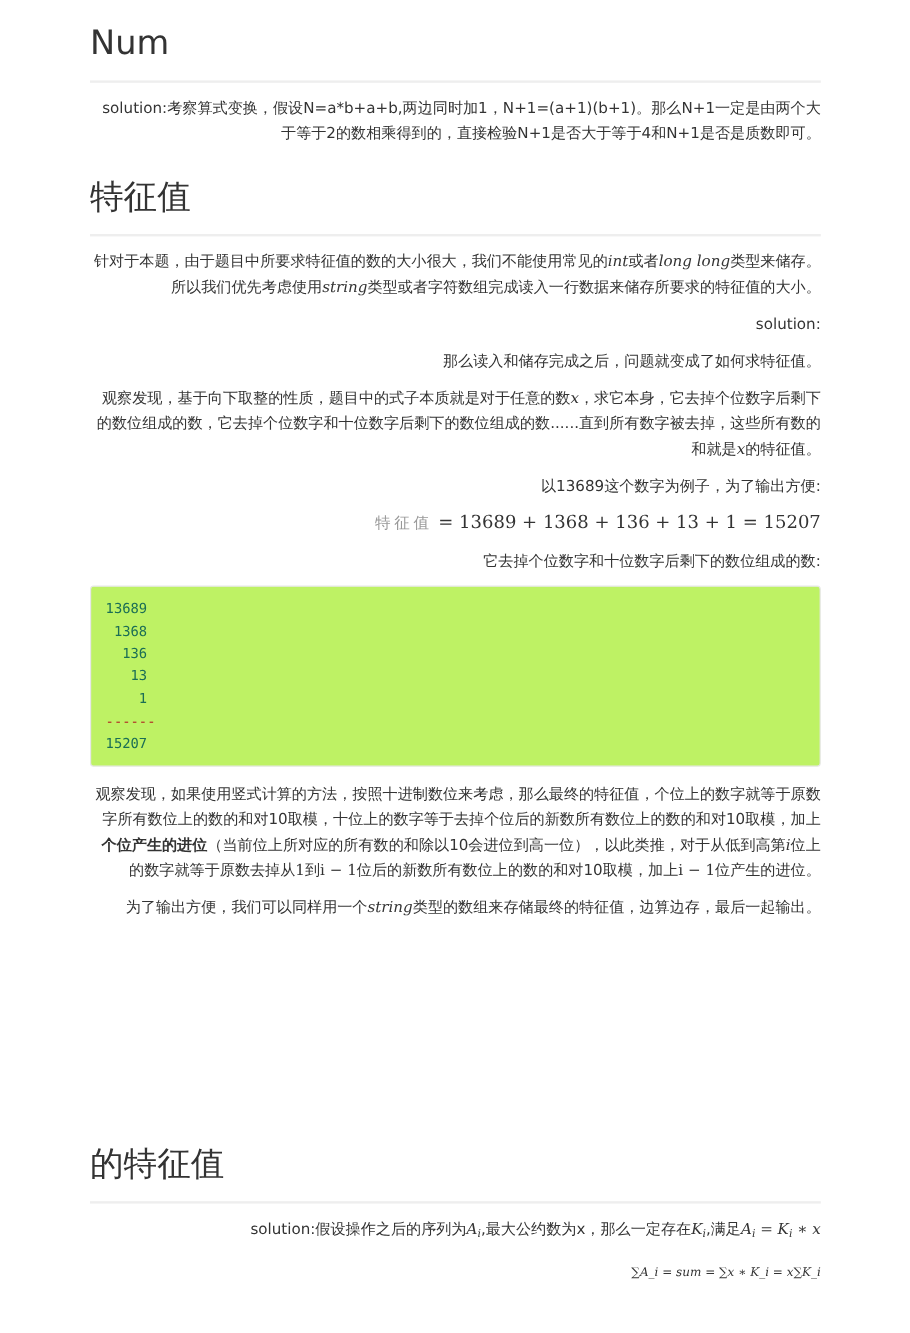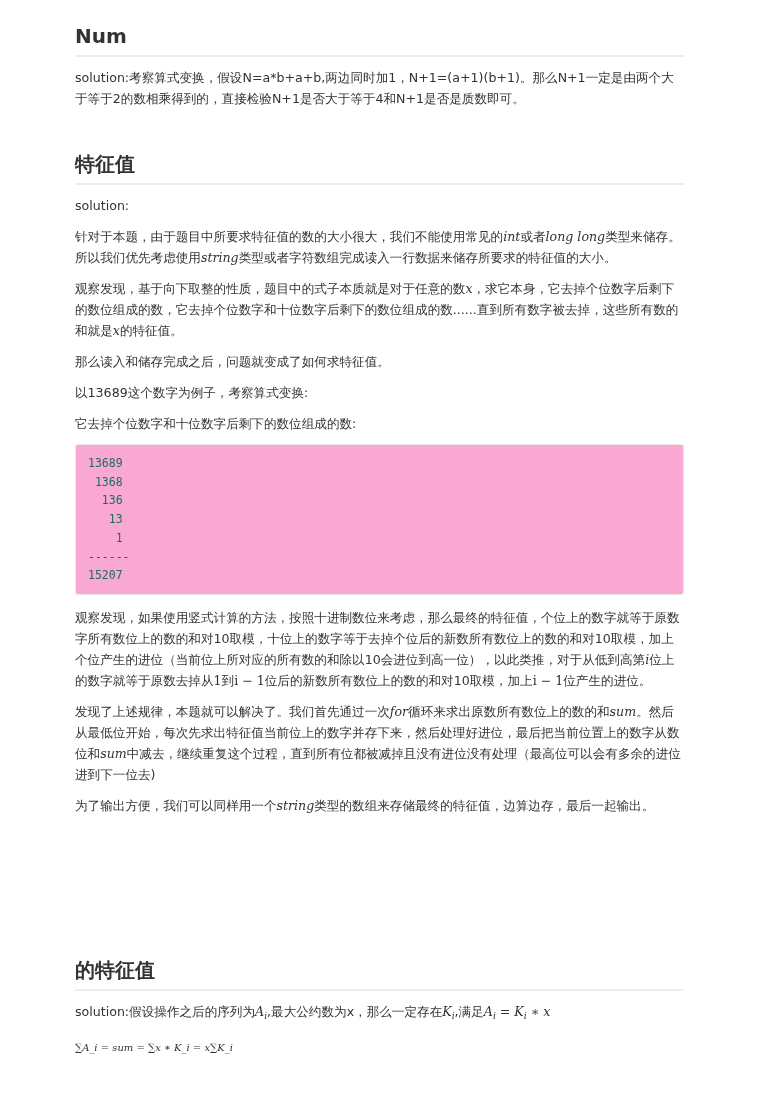--- a/index.html
+++ b/index.html
@@ -6,35 +6,35 @@
   body {
     width: 758px; height: 1111px; overflow: hidden;
     font-family: "DejaVu Sans", "Liberation Sans", sans-serif;
     color: #333333;
   }
   .content {
     position: absolute; left: 75px; top: 0; width: 609px;
     font-size: 12.6px; line-height: 21px;
   }
   h2 {
-    margin: 0; padding: 0 0 4px 0;
-    font-size: 20px; line-height: 30px; font-weight: bold;
+    margin: 0; padding: 0 0 16px 0;
+    font-size: 28px; line-height: 30px; font-weight: normal;
     color: #333333;
     border-bottom: 2px solid #eeeeee;
     font-family: "DejaVu Sans", "Liberation Sans", sans-serif;
   }
-  p { margin: 0 0 10px 0; }
+  p { margin: 0 0 10px 0; text-align: right; }
   .m { font-family: "DejaVu Serif", "Liberation Serif", serif; font-style: italic; }
   .mr { font-family: "DejaVu Serif", "Liberation Serif", serif; }
   .eq { font-family: "DejaVu Serif", "Liberation Serif", serif; font-size: 15px; }
   .eq .cjk { color: #999999; letter-spacing: 3px; font-size: 13px; }
-  b { font-weight: normal; color: #333; }
+  b { font-weight: bold; color: #333; }
   pre {
     margin: 0 0 12px 0; padding: 9px 12px;
-    background: #f9a8d4; border: 1px solid #e7e7e7; border-radius: 3px;
+    background: #bef264; border: 1px solid #e7e7e7; border-radius: 3px;
     font-family: "DejaVu Sans Mono", "Liberation Mono", monospace;
     font-size: 11.5px; line-height: 18.7px; color: #1b6e55;
   }
   pre .dash { color: #b22222; }
   .sec1 { position: absolute; top: 21px; left: 0; width: 609px; }
   .sec2 { position: absolute; top: 149px; left: 0; width: 609px; }
   .sec3 { position: absolute; top: 955px; left: 0; width: 609px; }
   .h2wrap { margin-bottom: 10px; }
   sub { font-size: 9px; vertical-align: -3px; }
 </style>
@@ -47,35 +47,35 @@
     <div class="h2wrap">
         <h2>Num</h2>
       </div>
     <p>solution:考察算式变换，假设N=a*b+a+b,两边同时加1，N+1=(a+1)(b+1)。那么N+1一定是由两个大于等于2的数相乘得到的，直接检验N+1是否大于等于4和N+1是否是质数即可。</p>
   </div>
 
   <div class="sec2">
     <div class="h2wrap">
         <h2>特征值</h2>
       </div>
+    <p><span>针对于本题，由于题目中所要求特征值的数的大小很大，我们不能使用常见的</span><span class="m">int</span><span>或者</span><span class="m">long long</span><span>类型来储存。所以我们优先考虑使用</span><span class="m">string</span><span>类型或者字符数组完成读入一行数据来储存所要求的特征值的大小。</span></p>
     <p>solution:</p>
-    <p><span>针对于本题，由于题目中所要求特征值的数的大小很大，我们不能使用常见的</span><span class="m">int</span><span>或者</span><span class="m">long long</span><span>类型来储存。所以我们优先考虑使用</span><span class="m">string</span><span>类型或者字符数组完成读入一行数据来储存所要求的特征值的大小。</span></p>
+    <p>那么读入和储存完成之后，问题就变成了如何求特征值。</p>
     <p><span>观察发现，基于向下取整的性质，题目中的式子本质就是对于任意的数</span><span class="m">x</span><span>，求它本身，它去掉个位数字后剩下的数位组成的数，它去掉个位数字和十位数字后剩下的数位组成的数......直到所有数字被去掉，这些所有数的和就是</span><span class="m">x</span><span>的特征值。</span></p>
-    <p>那么读入和储存完成之后，问题就变成了如何求特征值。</p>
-    <p>以13689这个数字为例子，考察算式变换:</p>
+    <p>以13689这个数字为例子，为了输出方便:</p>
+    <p class="eq"><span class="cjk">特征值</span> <span>= 13689 + 1368 + 136 + 13 + 1 = 15207</span></p>
     <p>它去掉个位数字和十位数字后剩下的数位组成的数:</p>
     <pre><span>13689</span>
 <span> 1368</span>
 <span>  136</span>
 <span>   13</span>
 <span>    1</span>
 <span class="dash">------</span>
 <span>15207</span></pre>
     <p><span>观察发现，如果使用竖式计算的方法，按照十进制数位来考虑，那么最终的特征值，个位上的数字就等于原数字所有数位上的数的和对10取模，十位上的数字等于去掉个位后的新数所有数位上的数的和对10取模，加上</span><b>个位产生的进位</b><span>（当前位上所对应的所有数的和除以10会进位到高一位），以此类推，对于从低到高第</span><span class="m">i</span><span>位上的数字就等于原数去掉从</span><span class="mr">1</span><span>到</span><span class="mr">i − 1</span><span>位后的新数所有数位上的数的和对10取模，加上</span><span class="mr">i − 1</span><span>位产生的进位。</span></p>
-    <p><span>发现了上述规律，本题就可以解决了。我们首先通过一次</span><span class="m">for</span><span>循环来求出原数所有数位上的数的和</span><span class="m">sum</span><span>。然后从最低位开始，每次先求出特征值当前位上的数字并存下来，然后处理好进位，最后把当前位置上的数字从数位和</span><span class="m">sum</span><span>中减去，继续重复这个过程，直到所有位都被减掉且没有进位没有处理（最高位可以会有多余的进位进到下一位去)</span></p>
     <p><span>为了输出方便，我们可以同样用一个</span><span class="m">string</span><span>类型的数组来存储最终的特征值，边算边存，最后一起输出。</span></p>
   </div>
 
   <div class="sec3">
     <div class="h2wrap">
         <h2>的特征值</h2>
       </div>
     <p><span>solution:假设操作之后的序列为</span><span class="m">A</span><sub class="m">i</sub><span>,最大公约数为x，那么一定存在</span><span class="m">K</span><sub class="m">i</sub><span>,满足</span><span class="m">A</span><sub class="m">i</sub><span class="mr"> = </span><span class="m">K</span><sub class="m">i</sub><span class="m"> ∗ x</span></p>
     <p class="m" style="font-size:10px;">∑A_i = sum = ∑x ∗ K_i = x∑K_i</p>
   </div>

